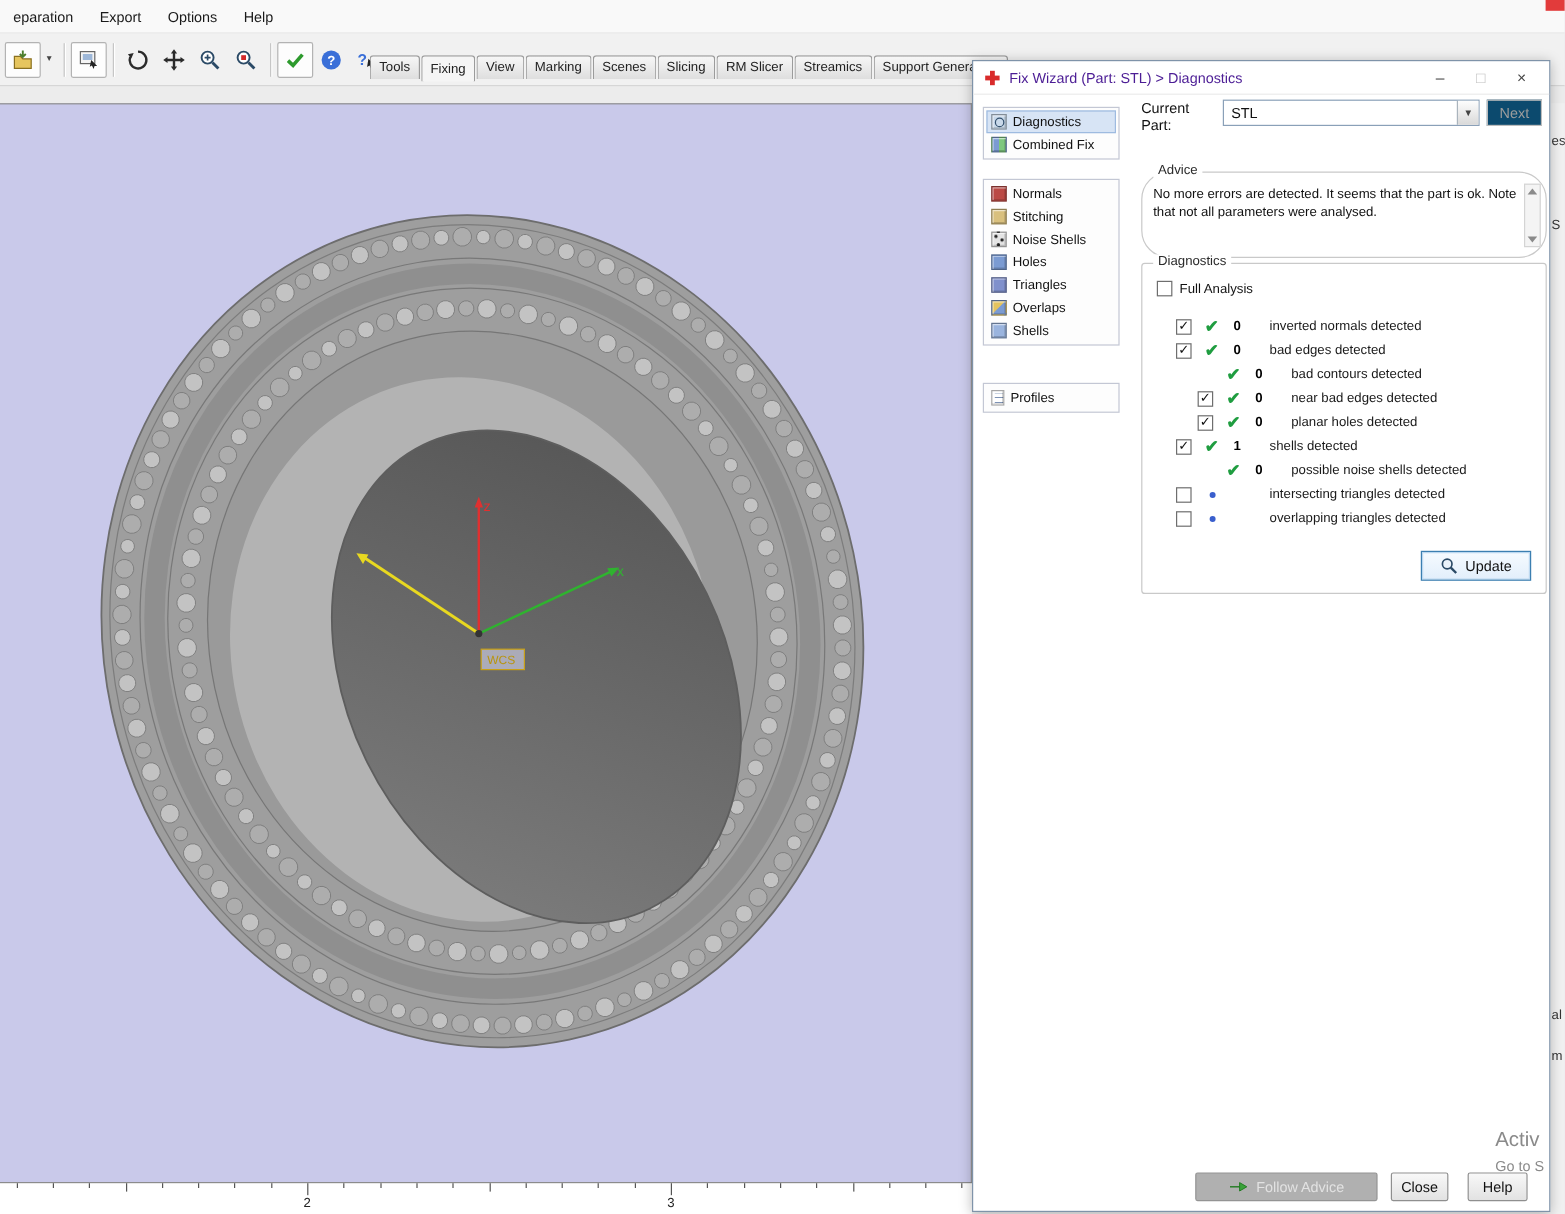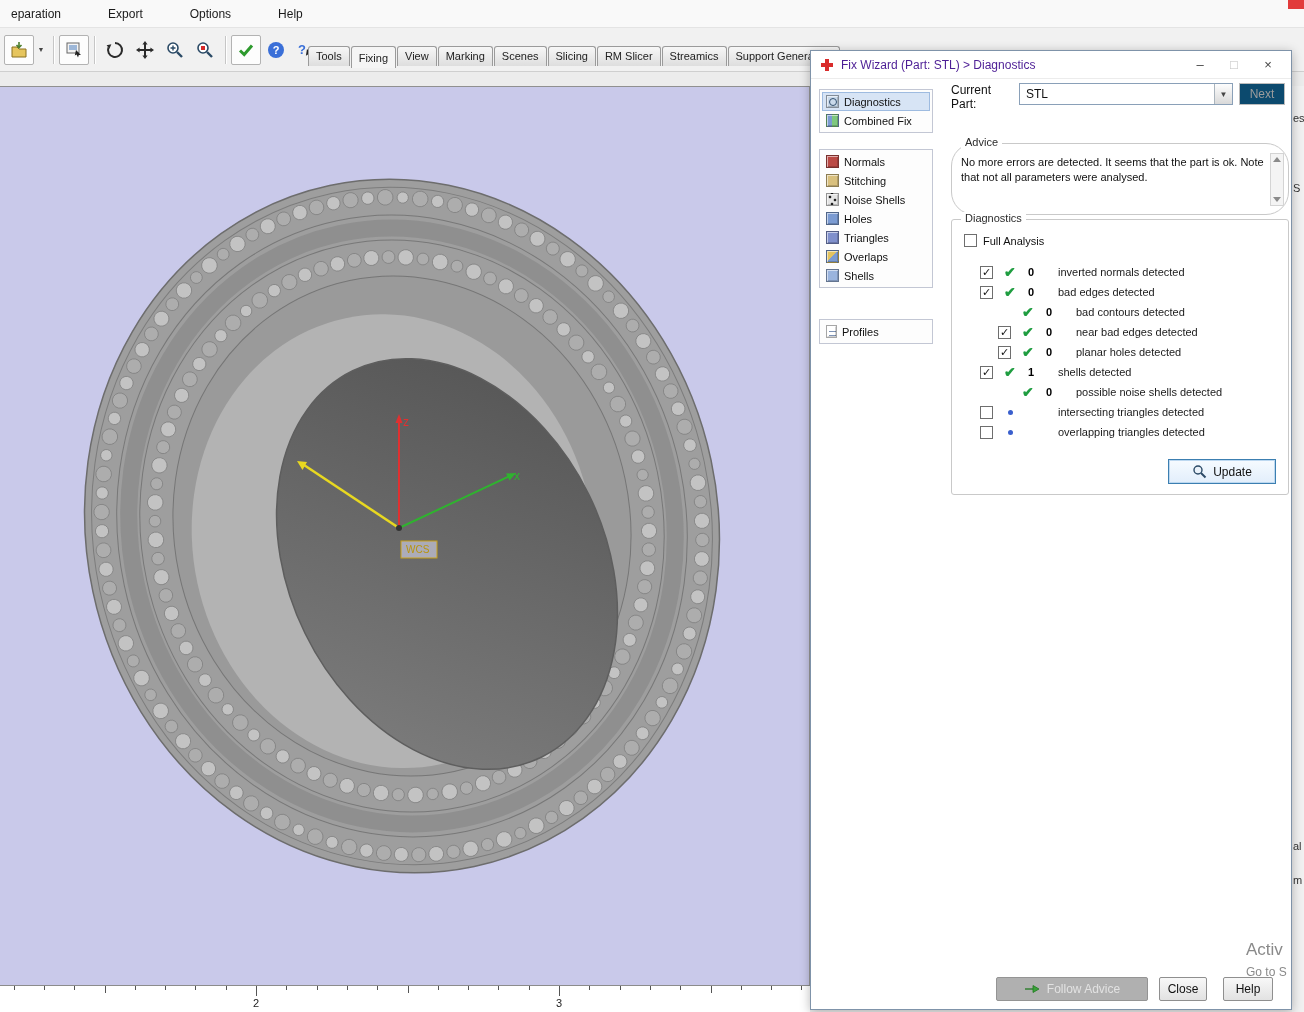--- a/index.html
+++ b/index.html
@@ -86,37 +86,37 @@
   .checkbox { width:13px; height:13px; background:#fff; border:1px solid #6e6e6e; display:inline-flex; align-items:center; justify-content:center; font-size:11px; line-height:1; color:#111; }
   .diag-rows { position:absolute; left:28px; top:42px; right:6px; }
   .diag-row { display:flex; align-items:center; height:20px; font-size:11px; }
   .cb-slot { width:24px; display:flex; align-items:center; }
   .mark-slot { width:24px; display:flex; align-items:center; justify-content:flex-start; }
   .mark-slot.ok { color:var(--ok-green,#1f9d40); font-size:14px; font-weight:bold; }
   .bluedot { width:5px; height:5px; border-radius:50%; background:var(--pending-blue,#3a5fcd); margin-left:4px; }
   .count { width:30px; font-weight:bold; color:#000; }
   .dlabel { color:#1a1a1a; }
 
-  .update-btn { position:absolute; right:12px; bottom:10px; width:108px; height:25px; border:1px solid #3c7fb1; box-shadow:inset 0 0 0 1px #bcd8f0; background:linear-gradient(#f6fbff,#e2eefb); display:flex; align-items:center; justify-content:center; gap:6px; font-size:12px; color:#111; }
+  .update-btn { position:absolute; right:12px; bottom:10px; width:92px; height:25px; border:1px solid #3c7fb1; box-shadow:inset 0 0 0 1px #bcd8f0; background:linear-gradient(#f6fbff,#e2eefb); display:flex; align-items:center; justify-content:center; gap:6px; font-size:12px; color:#111; }
 
   .dlg-footer { position:absolute; left:0; right:0; bottom:4px; height:28px; }
   .btn { position:absolute; height:24px; border:1px solid #8f8f8f; background:linear-gradient(#f8f8f8,#e2e2e2); border-radius:2px; font-size:12px; display:flex; align-items:center; justify-content:center; color:#111; }
   .follow-btn { left:185px; width:152px; background:#b0b0b0; border-color:#949494; color:#e2e2e2; gap:7px; }
   .close-btn { left:348px; width:48px; }
   .help-btn  { left:412px; width:50px; }
 
   .watermark { position:absolute; left:1246px; top:940px; z-index:50; color:#8a8a8a; }
   .wm1 { font-size:17px; }
   .wm2 { font-size:12px; margin-top:5px; }
 </style>
 </head>
 <body style="--viewport-bg: #c9c9ea; --ok-green: #1f9d40; --pending-blue: #3a5fcd; --accent-red: #d92b2b; --axis-z-red: #e03030; --axis-x-green: #2fb32f; --axis-y-yellow: #e8d820;">
 
 <div class="menubar">
-  <div style="display:flex;gap:25px;">
+  <div style="display:flex;">
       <span class="menu-item">eparation</span>
       <span class="menu-item">Export</span>
       <span class="menu-item">Options</span>
       <span class="menu-item">Help</span>
     </div>
 </div>
 <div class="red-corner"></div>
 
 <div class="toolbar">
   <div class="toolbar-icons">

